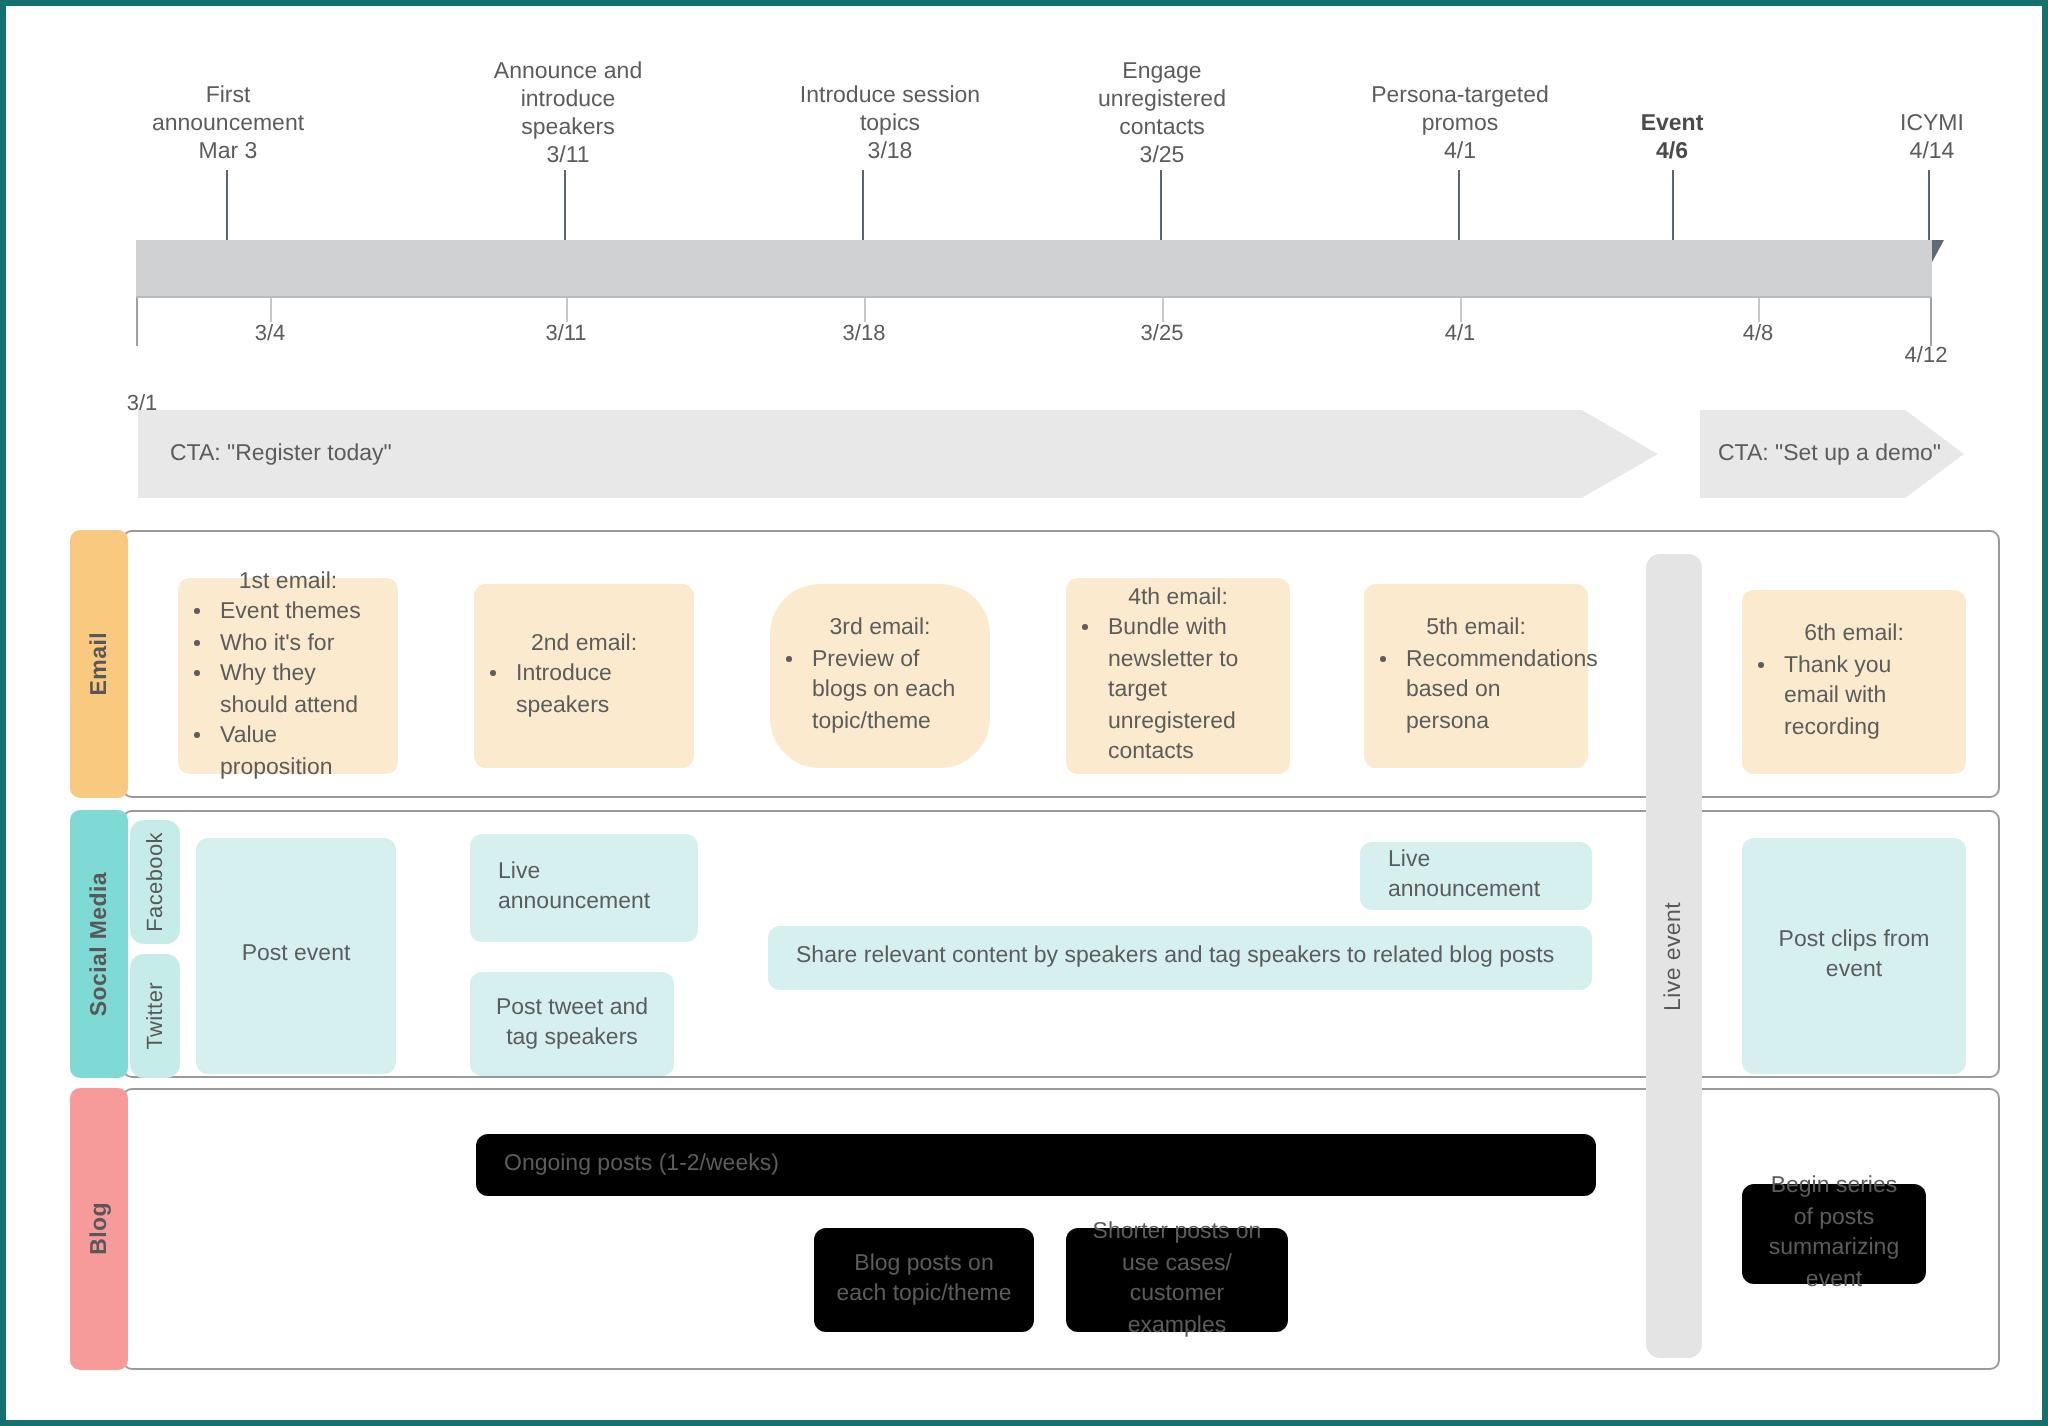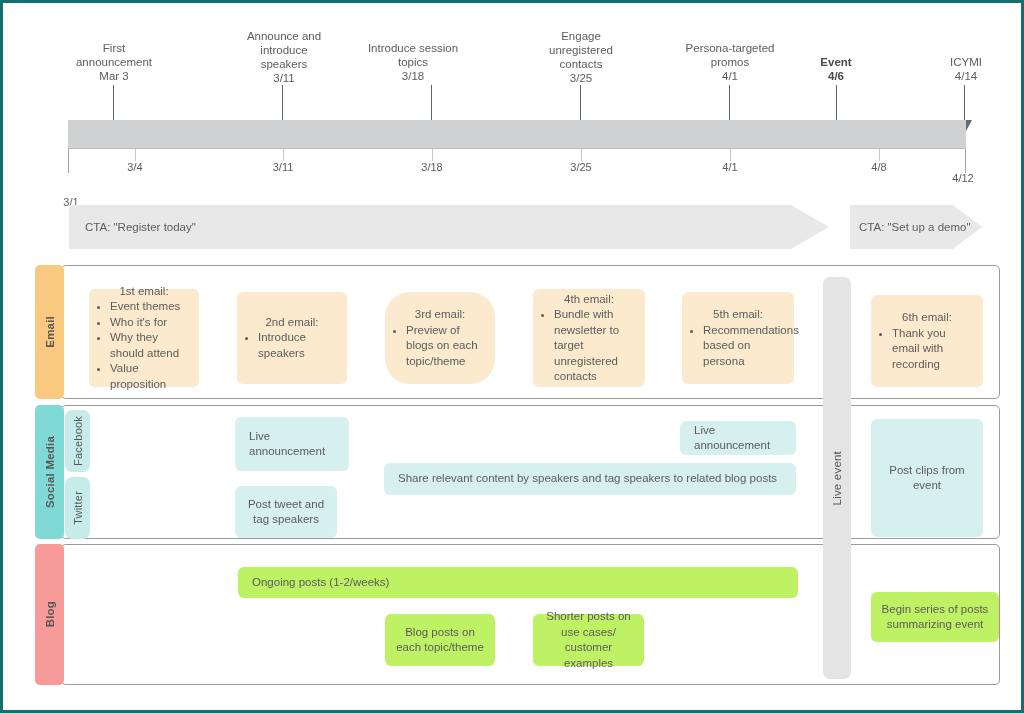--- a/index.html
+++ b/index.html
@@ -124,21 +124,21 @@
     font-size: 11.5px;
     line-height: 15.5px;
     color: #5c5c5c;
     display: flex;
     flex-direction: column;
     justify-content: center;
     padding: 7px 9px;
   }
   .card.email { background: #fbeacd; }
   .card.social { background: #d5f0ee; }
-  .card.blog  { background: #bef264; }
+  .card.blog  { background: #000000; }
   .card .ctitle { text-align: center; }
   .card .clist { margin: 0; padding-left: 12px; text-align: left; }
   .card .clist li { margin: 0; }
   .card.center { text-align: center; align-items: center; }
   .card.centerbox { justify-content: center; text-align: center; }
   .card.leftpad { justify-content: center; padding-left: 14px; text-align: left; }
 
   #live-event-col {
     position: absolute;
     background: #e4e4e4;
@@ -156,21 +156,21 @@
 
   <div id="timeline">
 
     <div class="milestone" style="left:50px; top:38px; width:122px;">First
 announcement
 Mar 3</div>
     <div class="milestone" style="left:220px; top:26px; width:122px;">Announce and
 introduce
 speakers
 3/11</div>
-    <div class="milestone" style="left:348px; top:38px; width:124px;">Introduce session
+    <div class="milestone" style="left:380px; top:38px; width:124px;">Introduce session
 topics
 3/18</div>
     <div class="milestone" style="left:517px; top:26px; width:122px;">Engage
 unregistered
 contacts
 3/25</div>
     <div class="milestone" style="left:665px; top:38px; width:124px;">Persona-targeted
 promos
 4/1</div>
     <div class="milestone bold" style="left:785px; top:52px; width:96px;">Event
@@ -292,20 +292,23 @@
     <span class="vlabel">Social Media</span>
   </div>
 
   <div class="subchannel" style="left:62px; top:407px; width:25px; height:62px; background:#c6ece9;">
     <span class="vlabel">Facebook</span>
   </div>
   <div class="subchannel" style="left:62px; top:474px; width:25px; height:62px; background:#c6ece9;">
     <span class="vlabel">Twitter</span>
   </div>
 
+  <div class="card social centerbox center" style="left:95px; top:416px; width:100px; height:118px;">
+    <span>Post event</span>
+  </div>
 
   <div class="card social leftpad" style="left:232px; top:414px; width:114px; height:54px;">
     <span>Live announcement</span>
   </div>
 
   <div class="card social centerbox center" style="left:232px; top:483px; width:102px; height:52px;">
     <span>Post tweet and tag speakers</span>
   </div>
 
   <div class="card social leftpad" style="left:677px; top:418px; width:116px; height:34px;">
@@ -322,25 +325,25 @@
 
   <div class="lane" style="left:58px; top:541px; width:939px; height:141px;"></div>
   <div class="lane-tab" style="left:32px; top:541px; width:29px; height:141px; background:#f79a9a;">
     <span class="vlabel">Blog</span>
   </div>
 
   <div class="card blog leftpad" style="left:235px; top:564px; width:560px; height:31px;">
     <span>Ongoing posts (1-2/weeks)</span>
   </div>
 
-  <div class="card blog centerbox center" style="left:382px; top:611px; width:110px; height:52px;">
+  <div class="card blog centerbox center" style="left:404px; top:611px; width:110px; height:52px;">
     <span>Blog posts on each topic/theme</span>
   </div>
 
   <div class="card blog centerbox center" style="left:530px; top:611px; width:111px; height:52px;">
     <span>Shorter posts on use cases/ customer examples</span>
   </div>
 
-  <div class="card blog centerbox center" style="left:868px; top:589px; width:128px; height:50px;">
+  <div class="card blog centerbox center" style="left:868px; top:589px; width:92px; height:50px;">
     <span>Begin series of posts summarizing event</span>
   </div>
 
 </div>
 
 </body></html>

